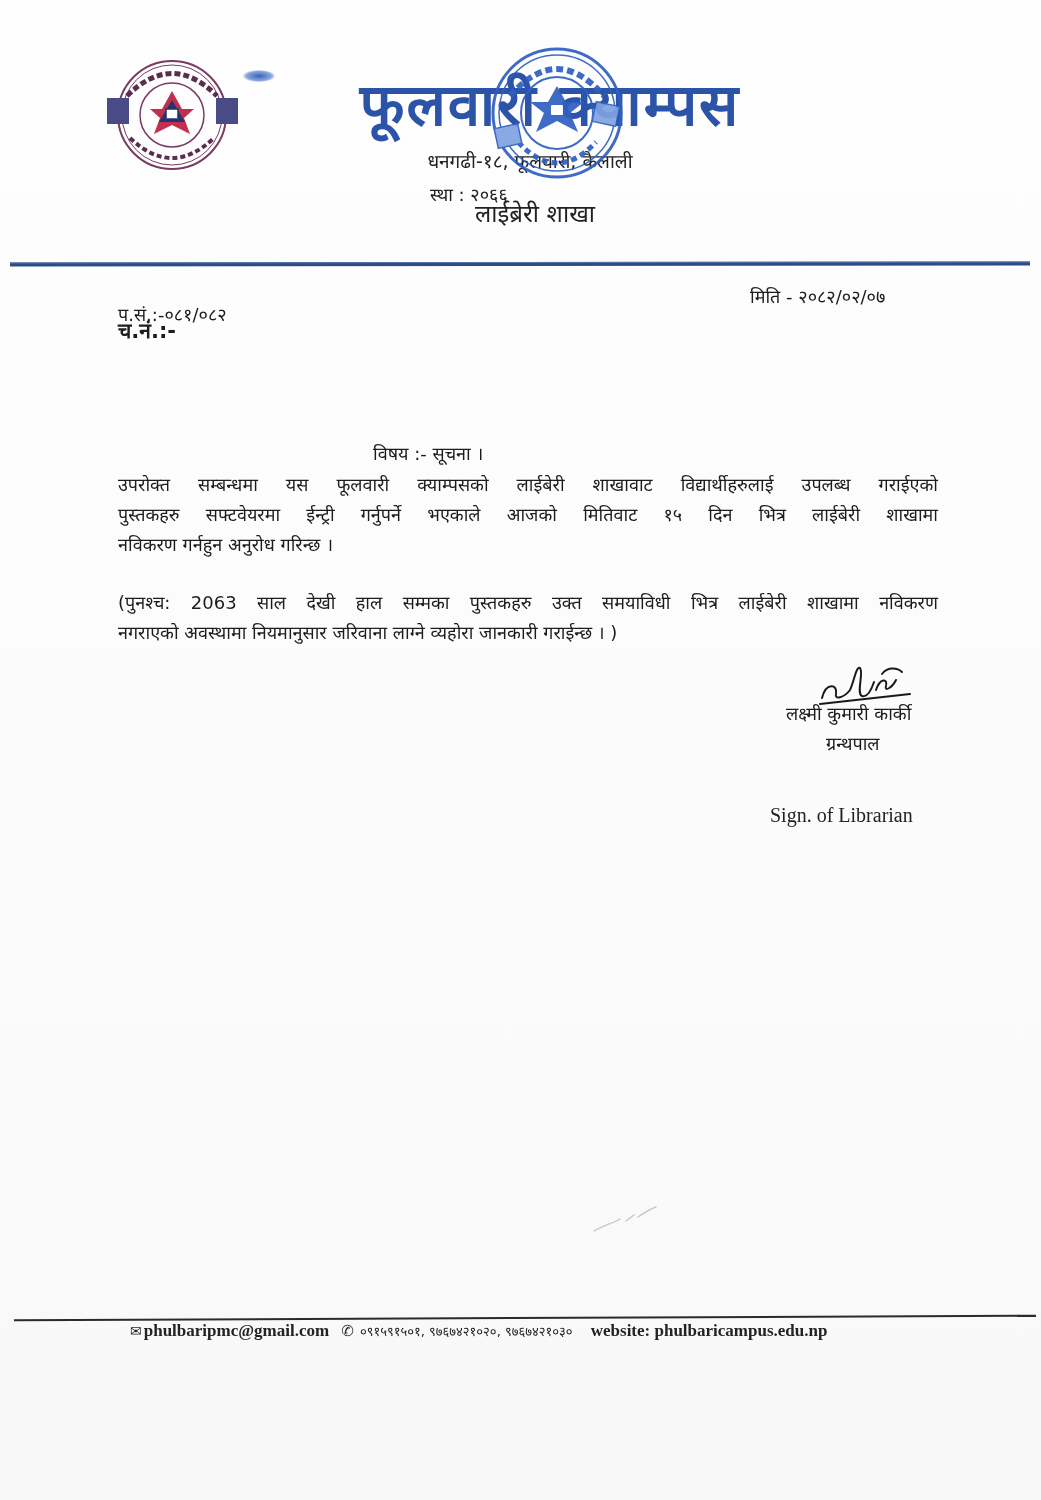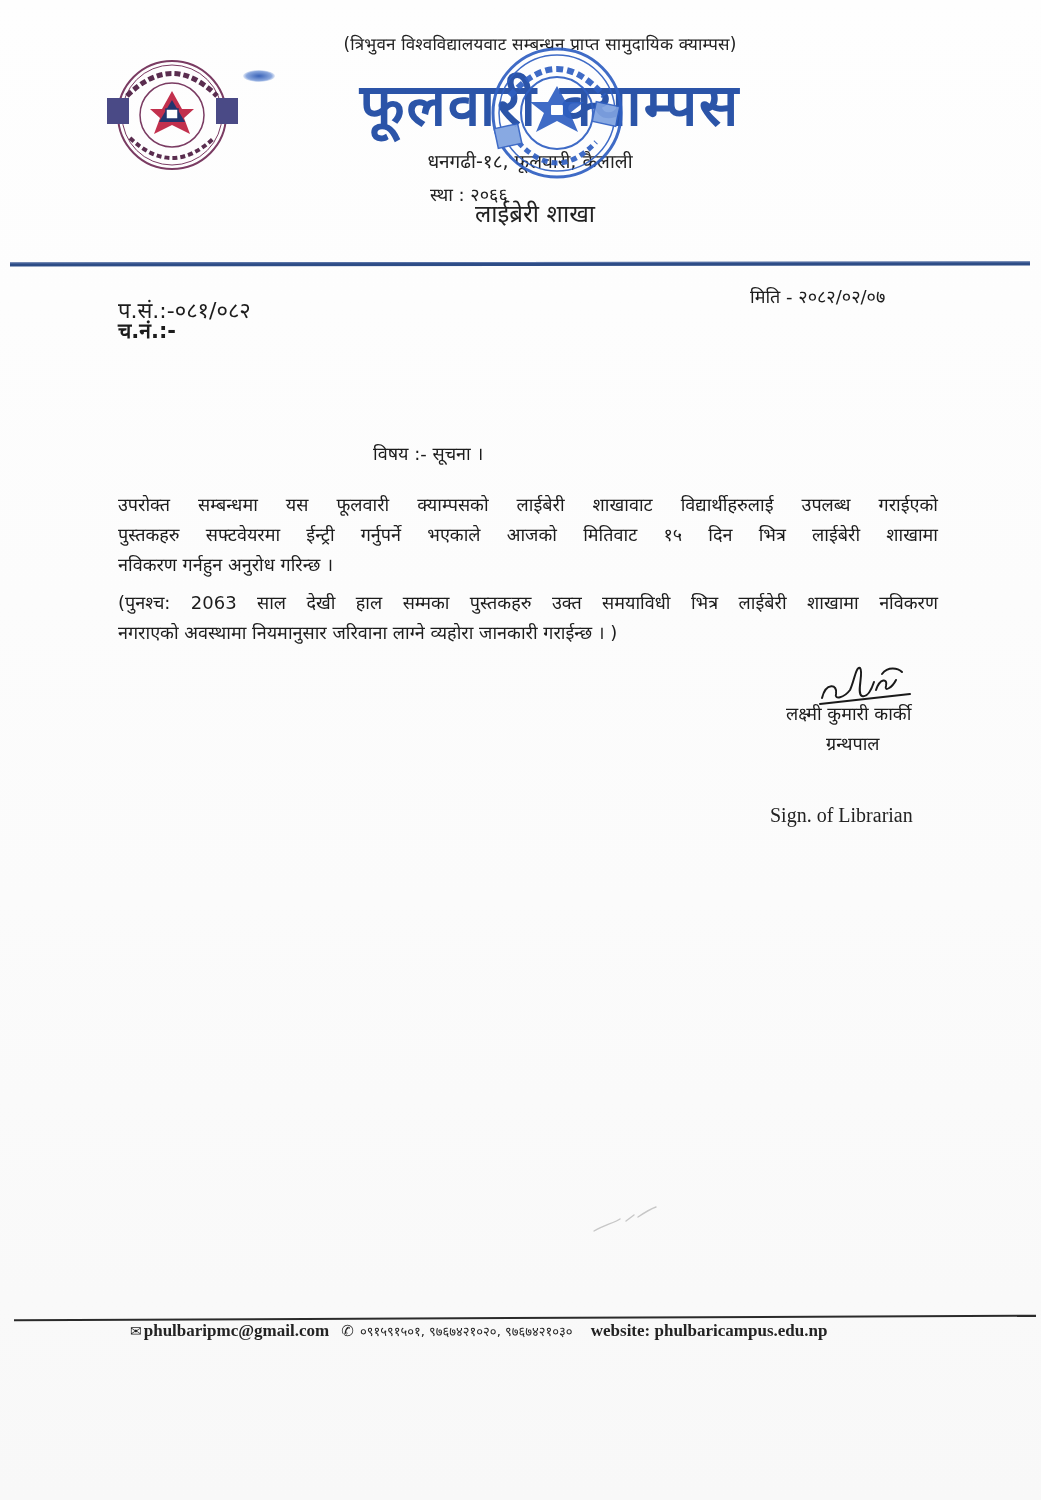--- a/index.html
+++ b/index.html
@@ -59,38 +59,38 @@
 
     
     .stamp {
       position: absolute; left: 488px; top: 44px; width: 138px; height: 138px;
       opacity: 0.92;
     }
     .stamp svg { width: 100%; height: 100%; }
 
     
     .ref-no {
-      position: absolute; left: 118px; top: 294px; font-size: 22px; white-space: nowrap;
+      position: absolute; left: 118px; top: 302px; font-size: 18px; white-space: nowrap;
     }
     .cha-no {
       position: absolute; left: 118px; top: 316px; font-size: 21px; white-space: nowrap; font-weight: bold;
     }
     .date {
       position: absolute; left: 750px; top: 284px; font-size: 18px; white-space: nowrap;
     }
 
     
     .subject {
       position: absolute; left: 373px; top: 421px; font-size: 18px; white-space: nowrap; margin-top: 20px;
     }
     .para {
       position: absolute; left: 118px; width: 820px; font-size: 18px;
       line-height: 30px; text-align: justify;
     }
-    .para1 { top: 470px; margin-top: 20px; }
+    .para1 { top: 470px; }
     .para2 { top: 588px; }
     .para-line { display: block; white-space: nowrap; text-align-last: justify; }
     .para-line.last { text-align-last: left; }
 
     
     .signature-scribble {
       position: absolute; left: 816px; top: 660px; width: 100px; height: 50px;
     }
     .signature-scribble svg { width: 100%; height: 100%; }
     .signatory-name {
@@ -139,21 +139,20 @@
       <rect x="111" y="42" width="22" height="26" fill="#4a4a86"></rect>
       <polygon points="67,35 77,53 89,53 79,62 85,78 67,69 49,78 55,62 45,53 57,53" fill="#c2304d"></polygon>
       <polygon points="67,44 80,66 54,66" fill="#23356e"></polygon>
       <rect x="61" y="53" width="12" height="10" fill="#fff" stroke="#23356e" stroke-width="1.5"></rect>
       <path d="M22 40 Q67 -5 112 40" fill="none" stroke="#5a2d4f" stroke-width="5" stroke-dasharray="6 3"></path>
       <path d="M25 82 Q67 122 109 82" fill="none" stroke="#5a2d4f" stroke-width="4" stroke-dasharray="5 3"></path>
     </svg>
   </div>
   <div class="logo-smudge"></div>
 
-  <div class="affiliation">(त्रिभुवन विश्वविद्यालयवाट सम्बन्धन प्राप्त सामुदायिक क्याम्पस)</div>
   <div class="campus-name">फूलवारी क्याम्पस</div>
   <div class="address">धनगढी-१८, फूलवारी, कैलाली</div>
   <div class="established">स्था : २०६६</div>
   <div class="branch">लाईब्रेरी शाखा</div>
 
   <div class="stamp">
     <svg viewBox="0 0 138 138">
       <circle cx="69" cy="69" r="64" fill="none" stroke="#2f5fc2" stroke-width="3"></circle>
       <circle cx="69" cy="69" r="58" fill="none" stroke="#2f5fc2" stroke-width="1.5"></circle>
       <circle cx="69" cy="69" r="36" fill="none" stroke="#2f5fc2" stroke-width="2"></circle>

